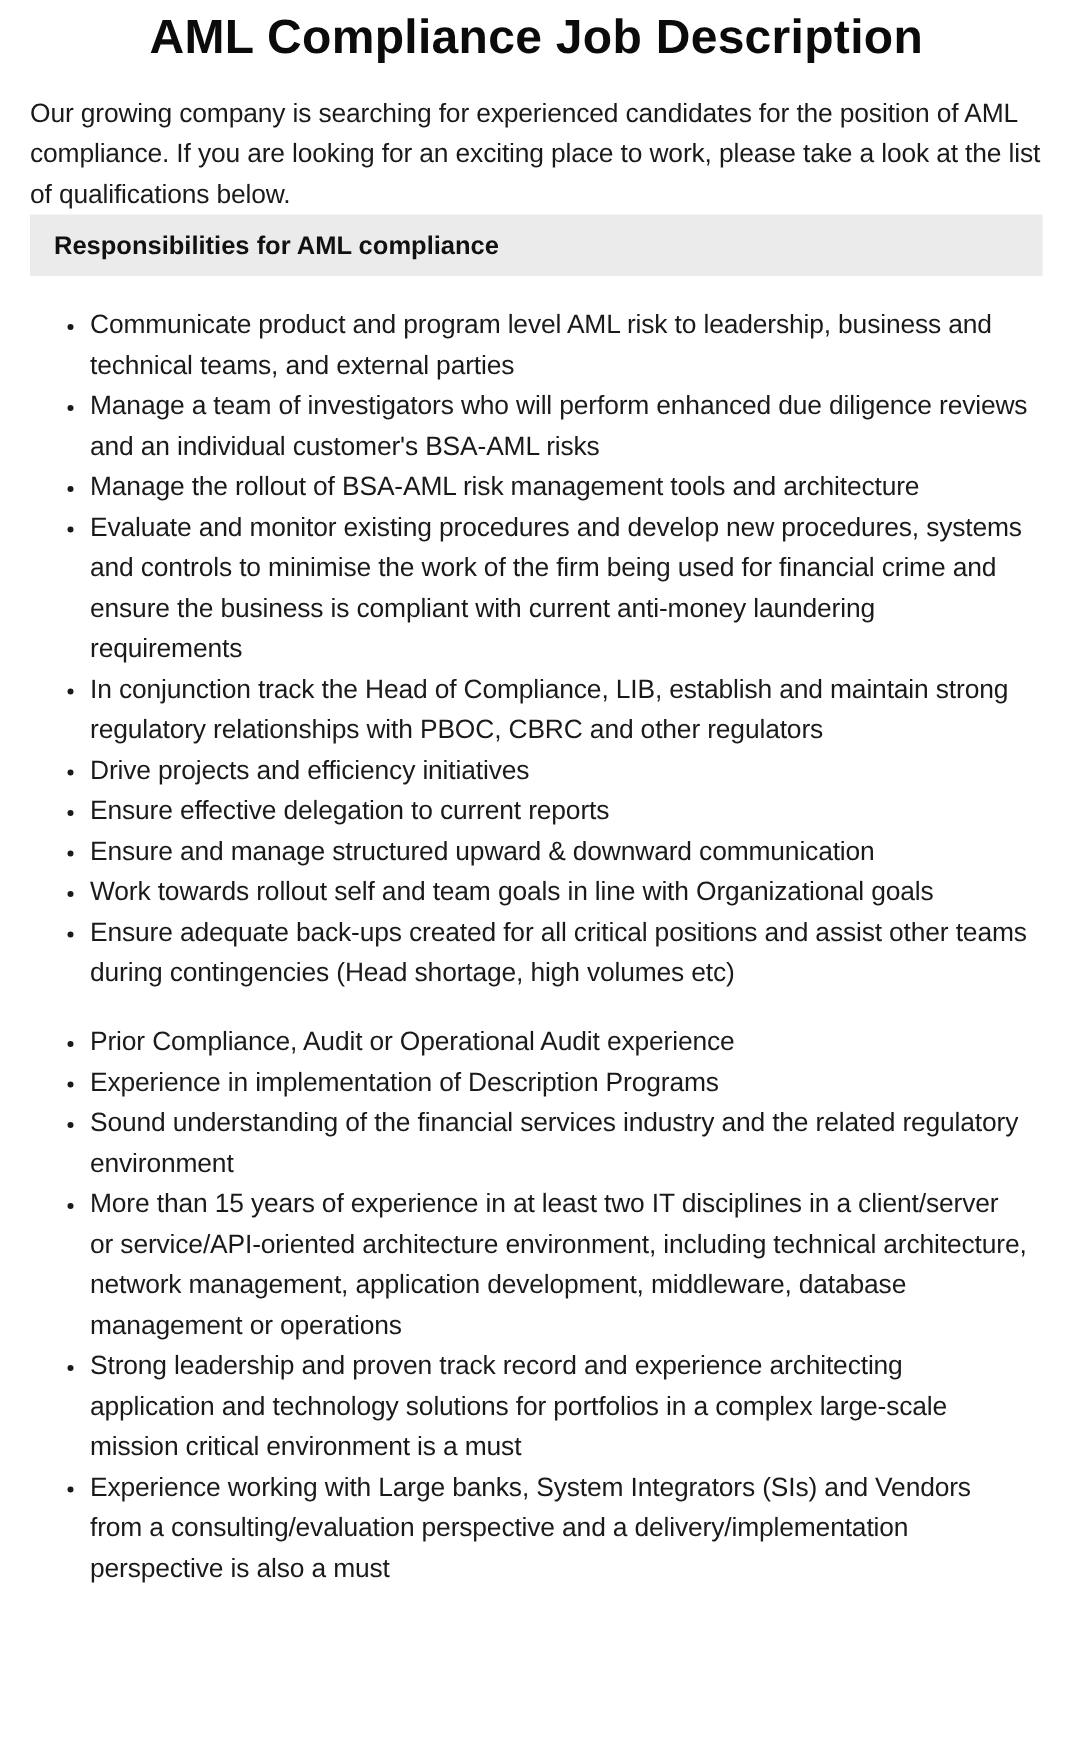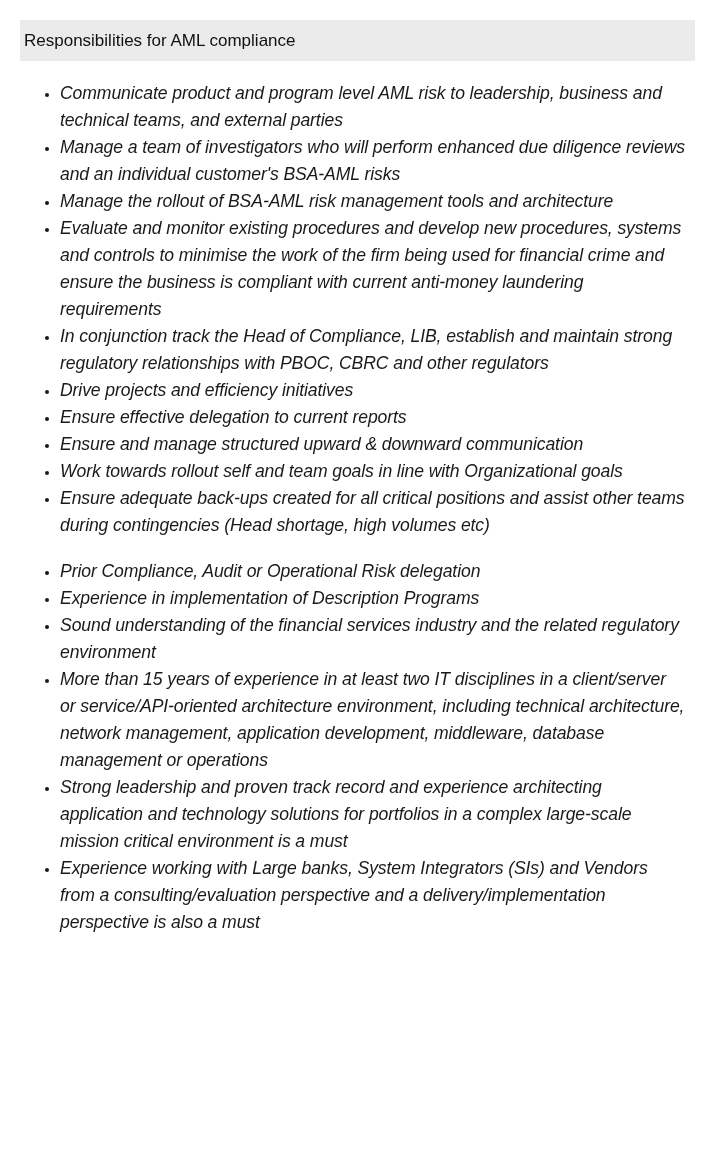--- a/index.html
+++ b/index.html
@@ -31,75 +31,76 @@
       color: #0b0b0b;
     }
     .intro {
       margin: 16px 0 0 0;
       font-size: 17.6px;
       line-height: 27px;
       color: #1a1a1a;
       letter-spacing: -0.1px;
     }
     .section-header {
-      margin-top: 20px;
+      margin-top: 0;
       background: #ebebeb;
       height: 41px;
       width: 675px;
       box-sizing: border-box;
-      padding-left: 4px;
+      padding-left: 16px;
       line-height: 42px;
       font-size: 17px;
-      font-weight: normal;
+      font-weight: bold;
       color: #111111;
     }
     ul.items {
       margin: 19px 0 0 0;
       padding: 0 0 0 40px;
       list-style: disc;
-      font-style: italic;
     }
     ul.items li {
       font-size: 17.6px;
       line-height: 27px;
       color: #1a1a1a;
       letter-spacing: -0.1px;
       padding-right: 10px;
     }
     ul.items li::marker {
       font-size: 14px;
     }
     .section-qual {
       margin-top: 18px;
     }
   </style>
 </head>
 <body>
 
 <div class="page">
+  <h1>AML Compliance Job Description</h1>
+  <p class="intro">Our growing company is searching for experienced candidates for the position of AML compliance. If you are looking for an exciting place to work, please take a look at the list of qualifications below.</p>
 
   <div class="section">
     <div class="section-header">Responsibilities for AML compliance</div>
     <ul class="items">
       <li>Communicate product and program level AML risk to leadership, business and technical teams, and external parties</li>
       <li>Manage a team of investigators who will perform enhanced due diligence reviews and an individual customer's BSA-AML risks</li>
       <li>Manage the rollout of BSA-AML risk management tools and architecture</li>
       <li>Evaluate and monitor existing procedures and develop new procedures, systems and controls to minimise the work of the firm being used for financial crime and ensure the business is compliant with current anti-money laundering requirements</li>
       <li>In conjunction track the Head of Compliance, LIB, establish and maintain strong regulatory relationships with PBOC, CBRC and other regulators</li>
       <li>Drive projects and efficiency initiatives</li>
       <li>Ensure effective delegation to current reports</li>
       <li>Ensure and manage structured upward &amp; downward communication</li>
       <li>Work towards rollout self and team goals in line with Organizational goals</li>
       <li>Ensure adequate back-ups created for all critical positions and assist other teams during contingencies (Head shortage, high volumes etc)</li>
     </ul>
   </div>
 
   <div class="section section-qual">
     <ul class="items">
-      <li>Prior Compliance, Audit or Operational Risk delegation</li>
+      <li>Prior Compliance, Audit or Operational Audit experience</li>
       <li>Experience in implementation of Description Programs</li>
       <li>Sound understanding of the financial services industry and the related regulatory environment</li>
       <li>More than 15 years of experience in at least two IT disciplines in a client/server or service/API-oriented architecture environment, including technical architecture, network management, application development, middleware, database management or operations</li>
       <li>Strong leadership and proven track record and experience architecting application and technology solutions for portfolios in a complex large-scale mission critical environment is a must</li>
       <li>Experience working with Large banks, System Integrators (SIs) and Vendors from a consulting/evaluation perspective and a delivery/implementation perspective is also a must</li>
     </ul>
   </div>
 </div>
 
 </body></html>

